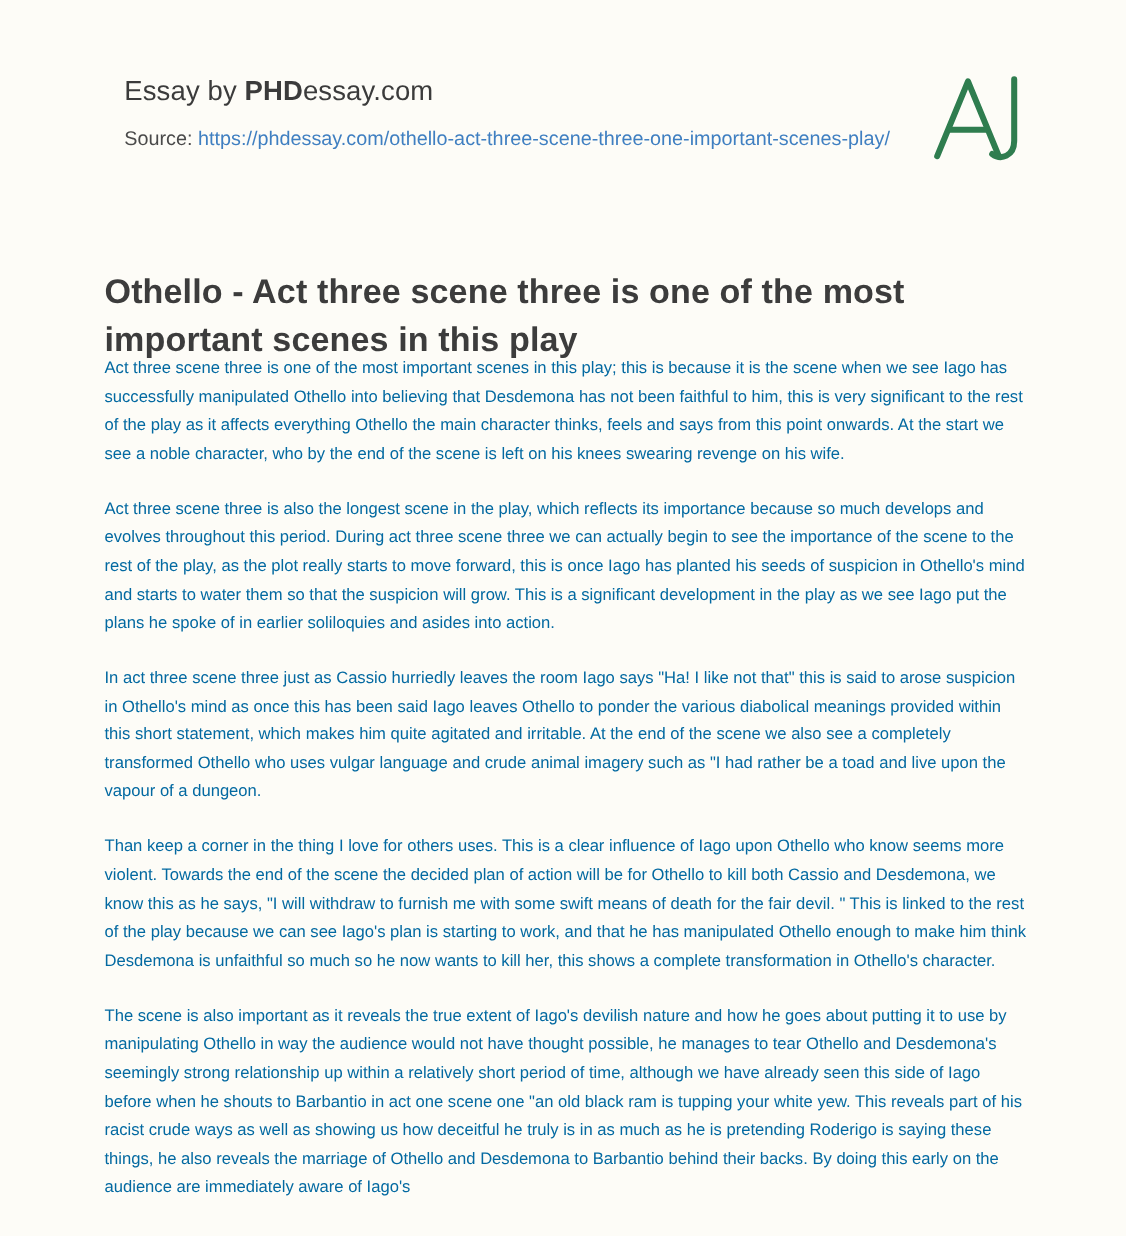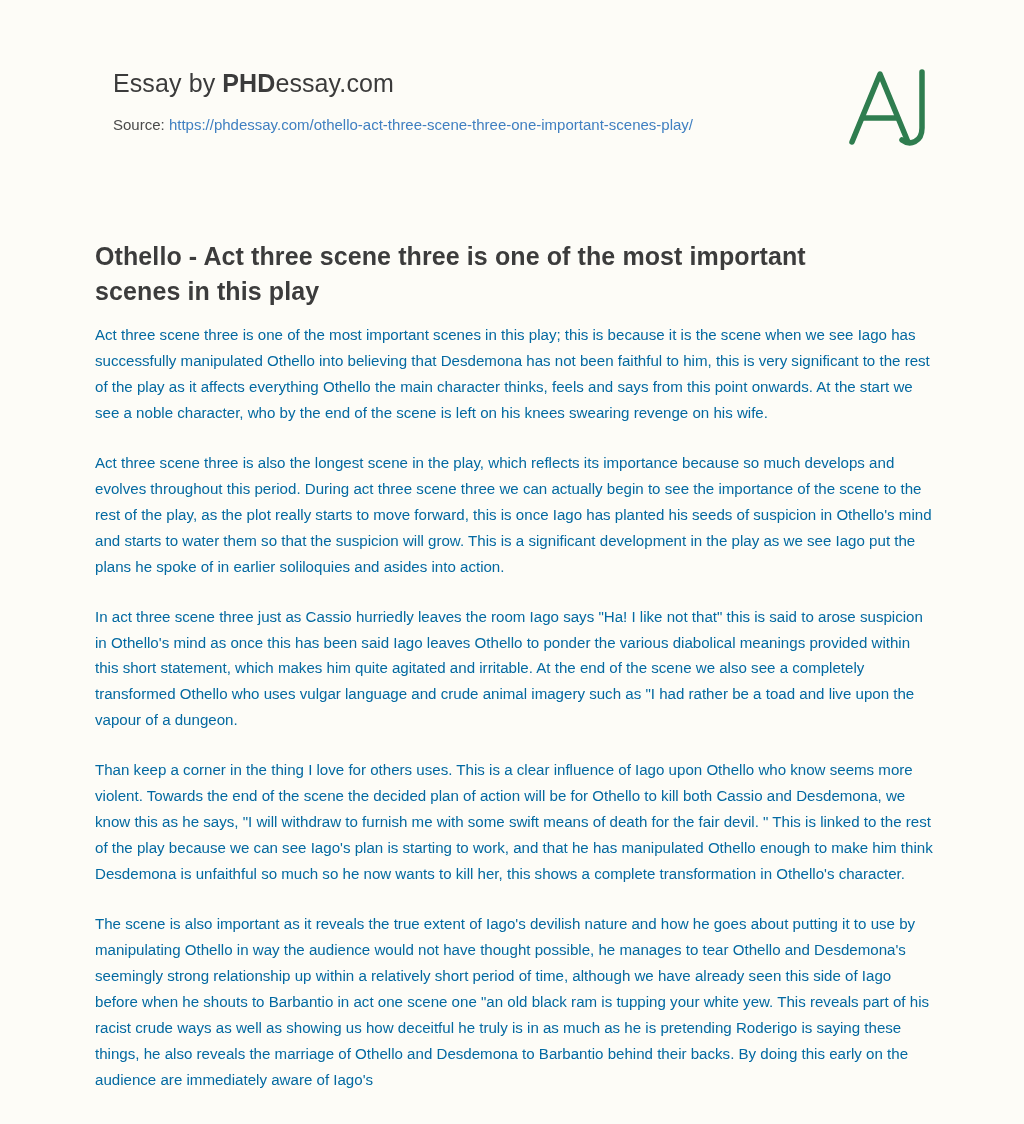--- a/index.html
+++ b/index.html
@@ -43,21 +43,21 @@
     font-weight: 400;
   }
   .brand .brand-ph {
     font-weight: 700;
   }
   .brand .brand-dessay {
     font-weight: 400;
   }
   .source-line {
     margin-top: 18px;
-    font-size: 15px;
+    font-size: 18px;
     color: #4a4a4a;
     white-space: nowrap;
   }
   .source-label {
     color: #4a4a4a;
   }
   .source-url {
     color: #3f7fc1;
     text-decoration: none;
   }
@@ -68,21 +68,21 @@
     width: 120px;
     height: 92px;
   }
   .logo svg { display: block; }
 
   .title {
     position: absolute;
     left: 95px;
     top: 222px;
     width: 740px;
-    font-size: 25px;
+    font-size: 31px;
     line-height: 1.42;
     font-weight: 700;
     color: #3c3c3c;
     letter-spacing: 0.1px;
   }
 
   .content {
     position: absolute;
     left: 95px;
     top: 322px;

